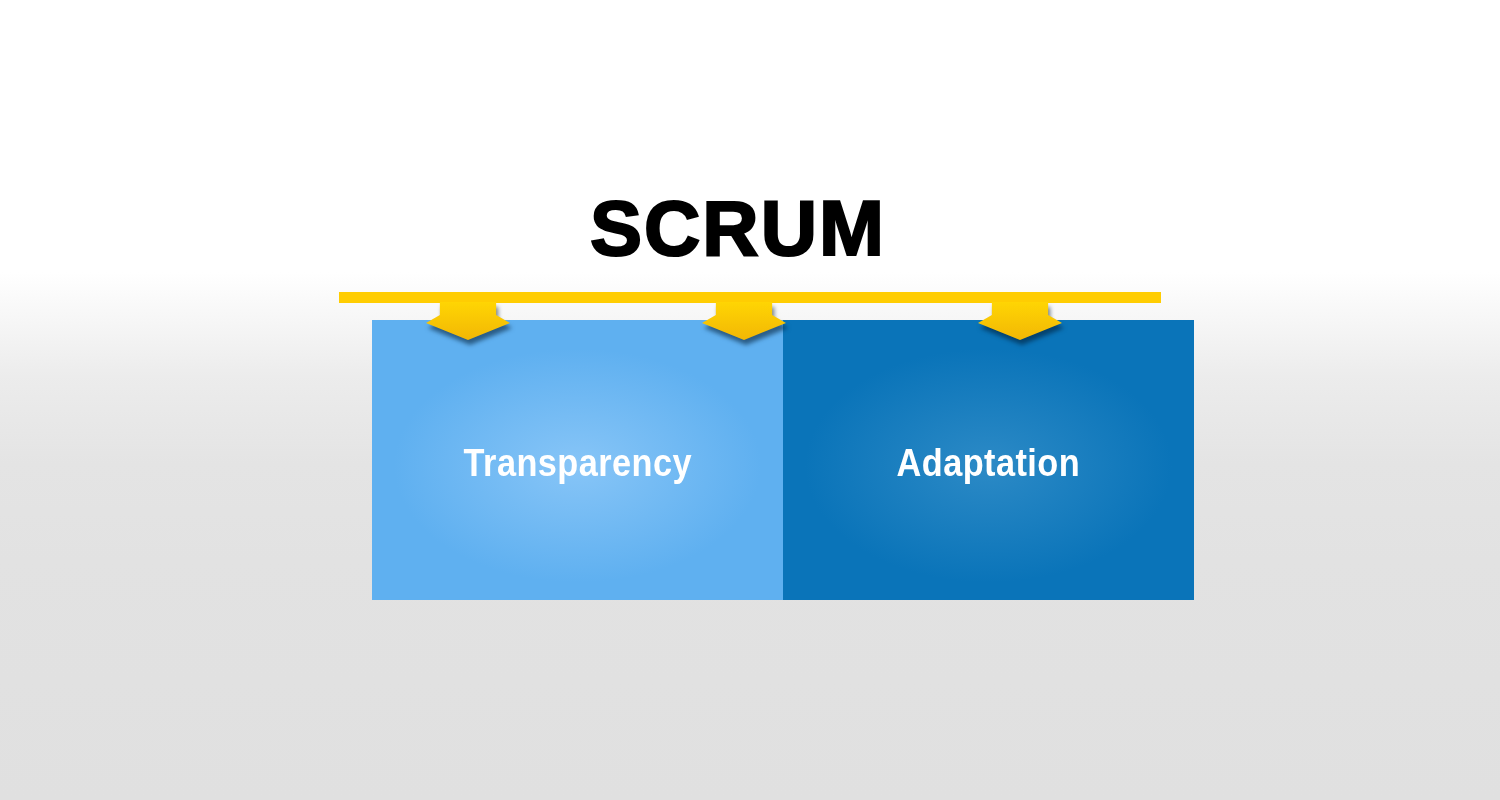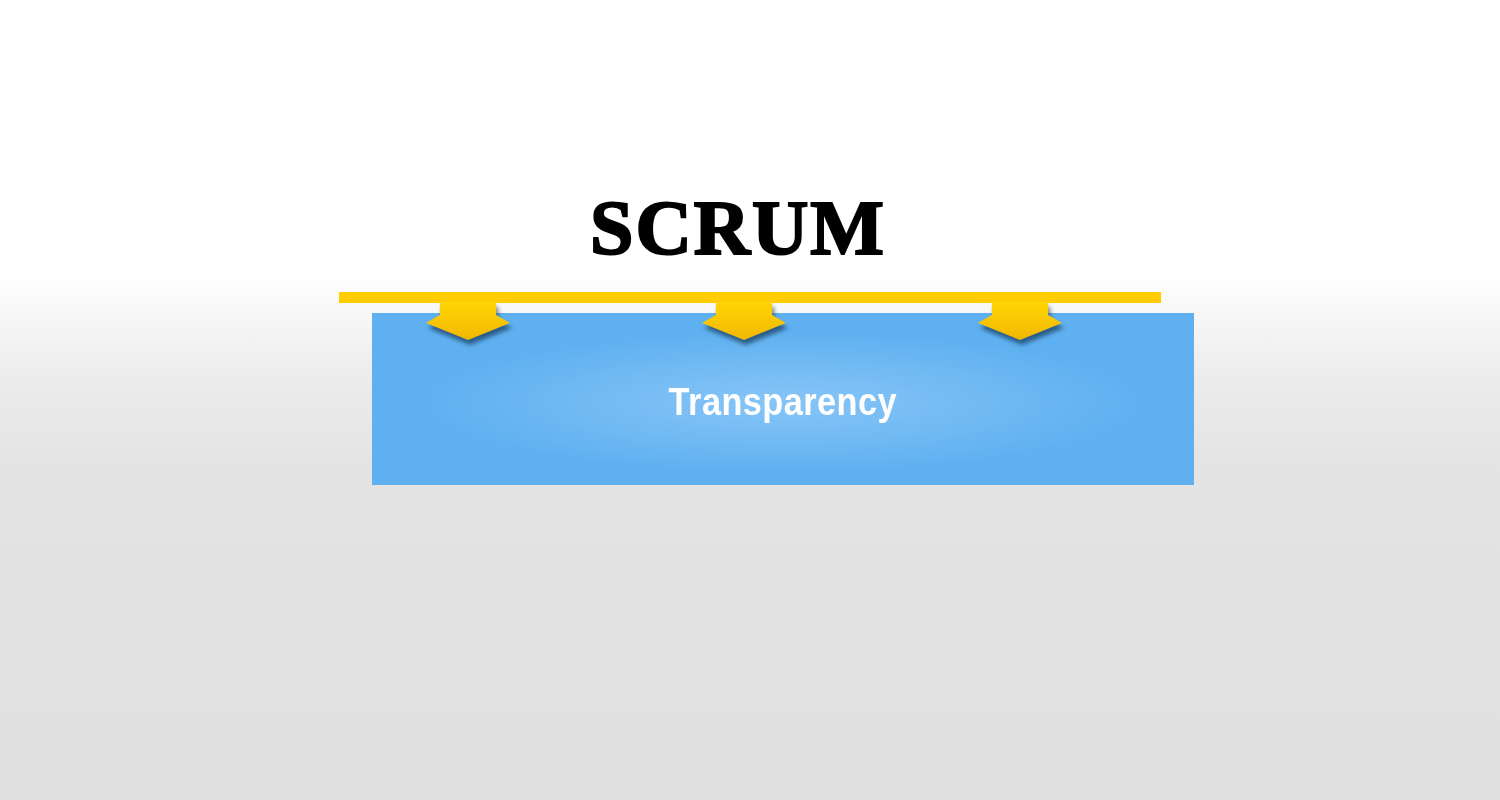--- a/index.html
+++ b/index.html
@@ -37,39 +37,38 @@
     top: 189px;
     left: 0;
     width: 100%;
     margin: 0 0 0 -12px;
     text-align: center;
     font-size: 78px;
     line-height: 1.0;
     font-weight: bold;
     letter-spacing: 2px;
     color: var(--title-text, #000);
-    font-family: Liberation Serif, serif;
     -webkit-text-stroke: 2.2px var(--title-text, #000);
   }
 
   .bar {
     position: absolute;
     top: 292px;
     left: 0;
     width: 822px;
     height: 11px;
     background: var(--bar-yellow, #FFCD02);
   }
 
   .pillar-row {
     position: absolute;
-    top: 313px;
+    top: 320px;
     left: 0;
     width: 822px;
-    height: 172px;
+    height: 280px;
     display: flex;
     padding-left: 33px;
   }
 
   .pillar {
     flex: 1 1 0;
     display: flex;
     align-items: center;
     justify-content: center;
     
@@ -114,20 +113,23 @@
   <div class="diagram">
 
     <h1 class="title">SCRUM</h1>
 
     <div class="bar"></div>
 
     <div class="pillar-row">
       <div class="pillar" style="background: radial-gradient(62% 58% at 50% 52%, rgb(135, 197, 247) 0%, rgb(95, 176, 240) 72%, rgb(95, 176, 240) 100%);">
         <span class="pillar-label">Transparency</span>
       </div>
+      <div class="pillar" style="background: radial-gradient(62% 58% at 50% 52%, rgb(44, 138, 198) 0%, rgb(10, 116, 185) 72%, rgb(10, 116, 185) 100%);">
+        <span class="pillar-label">Adaptation</span>
+      </div>
     </div>
 
     <div class="arrow-wrap a1">
       <div class="arrow-shape"></div>
     </div>
     <div class="arrow-wrap a2">
       <div class="arrow-shape"></div>
     </div>
     <div class="arrow-wrap a3">
       <div class="arrow-shape"></div>

